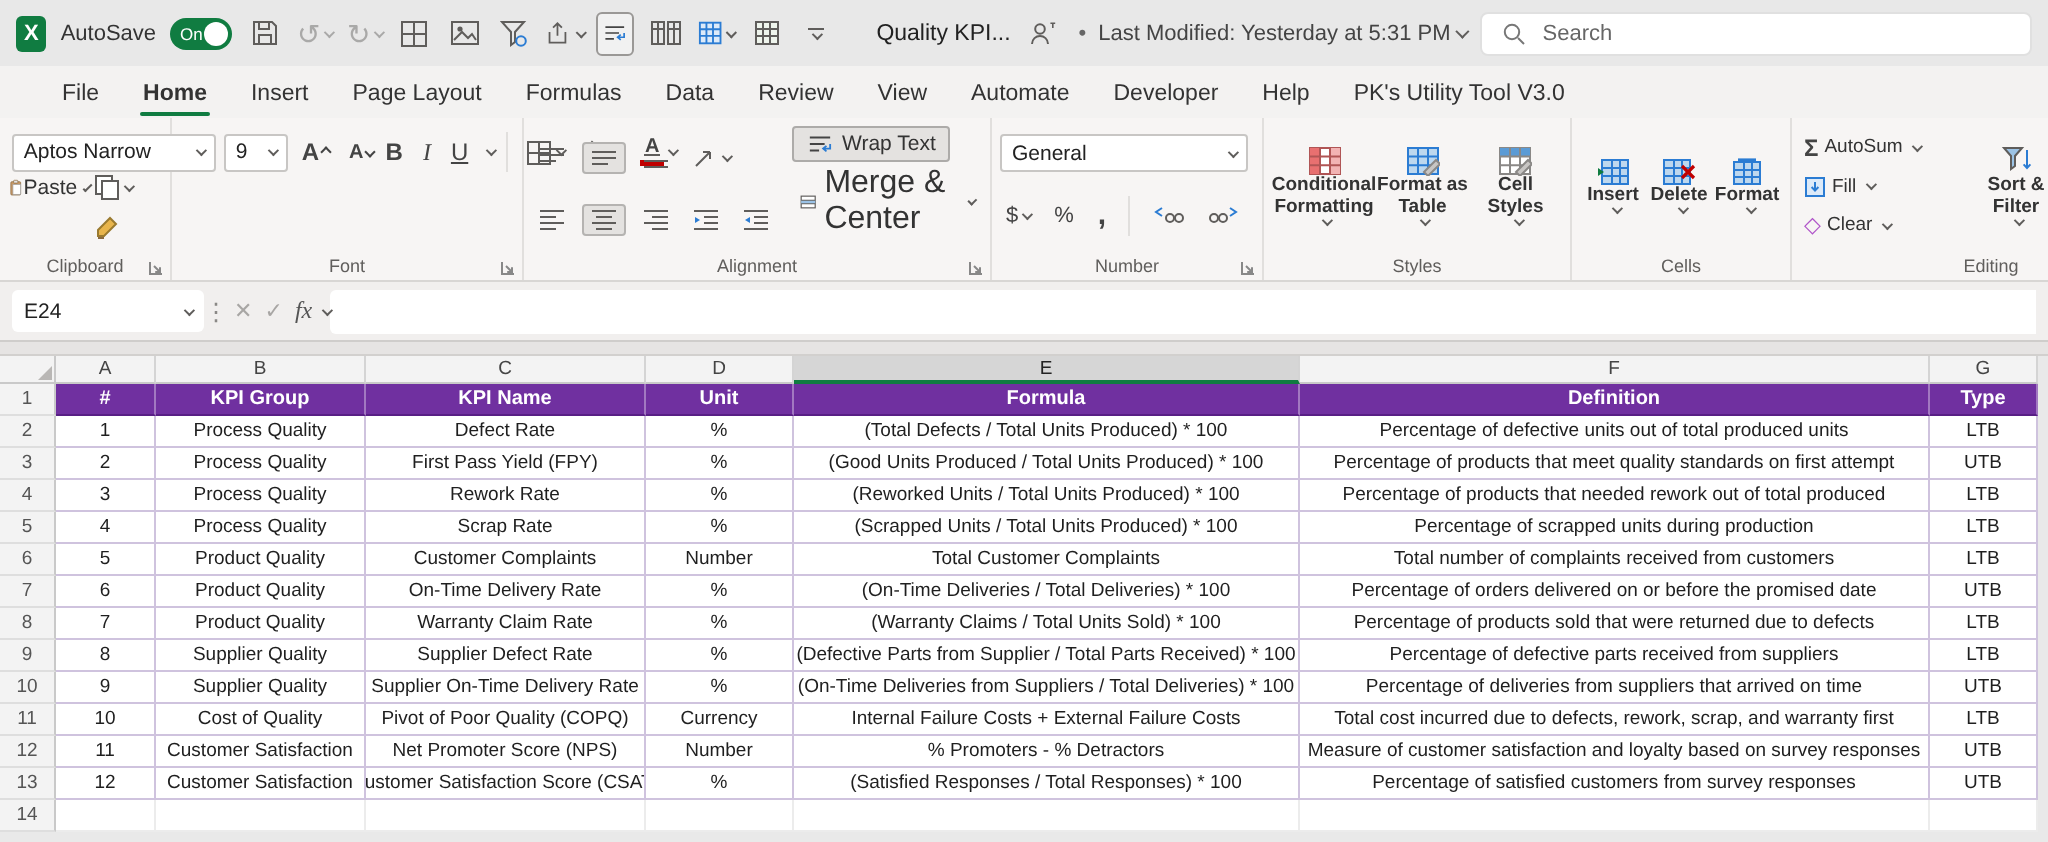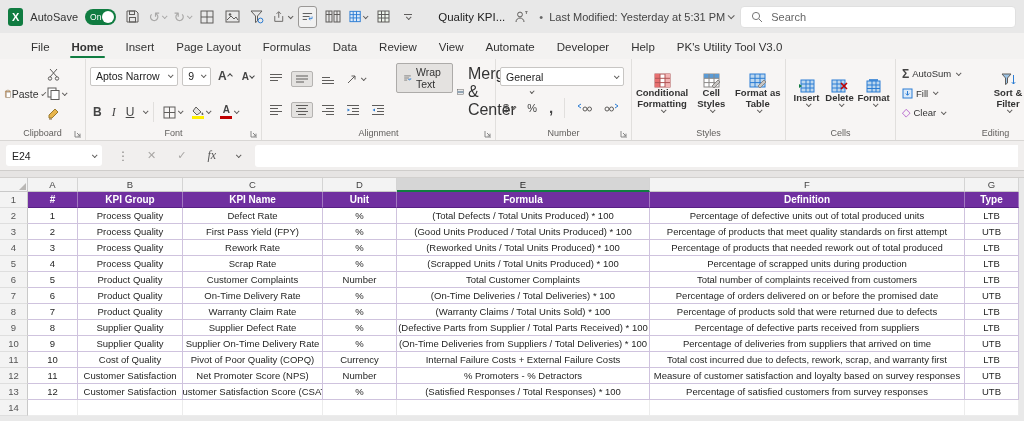--- a/index.html
+++ b/index.html
@@ -62,21 +62,21 @@
               display:inline-flex; align-items:center; gap:4px; padding:2px 6px; font-size:10.5px; color:#333; cursor:pointer; }
   .flatbtn { display:inline-flex; align-items:center; gap:4px; padding:2px 4px; font-size:16px; color:#333; border-radius:2px; cursor:pointer; }
   .twoline { display:flex; flex-direction:column; align-items:center; justify-content:center; width:52px; height:60px;
              font-size:9.5px; color:#333; text-align:center; line-height:1.15; border-radius:3px; cursor:pointer;font-weight:bold; }
   .stackcol { display:flex; flex-direction:column; justify-content:space-around; height:60px; }
   .smline { display:inline-flex; align-items:center; gap:3px; font-size:9.5px; color:#333; padding:0 2px; cursor:pointer; }
   .sig { font-size:12px; font-weight:bold; color:#444; }
   .dia { color:#b055c9; font-size:11px; }
 
   
-  .fbar { height:30px; background:#f1efee; display:flex; align-items:center; gap:15px; padding:4px 6px; border-bottom:1px solid #cfcdcb;text-align:right; }
+  .fbar { height:30px; background:#f1efee; display:flex; align-items:center; gap:0; padding:4px 6px; border-bottom:1px solid #cfcdcb;text-align:right; }
   .namebox { width:96px; height:21px; background:#fff; border-radius:3px; display:flex; align-items:center;
              justify-content:space-between; padding:0 6px; font-size:10.5px; color:#222; cursor:pointer; }
   .kebab { color:#8a8886; font-size:12px; letter-spacing:0; }
   .fbtn { color:#a8a6a4; font-size:11px; padding:0 3px; cursor:pointer; }
   .fx { font-family:"Liberation Serif", serif; font-style:italic; font-size:12px; color:#555; }
   .finput { flex:1; height:22px; background:#fff; border-radius:3px 0 0 3px; font-size:10.5px; padding:0 6px;
             display:flex; align-items:center; color:#222; }
   .gapstrip { height:7px; background:#e6e4e3; border-bottom:1px solid #d2d0ce; }
 
   
@@ -250,21 +250,21 @@
       </div>
     </div>
     <div class="glabel"><span>Clipboard</span></div>
     <svg class="lau" width="8" height="8" viewBox="0 0 8 8">
         <path d="M1 1v6h6" fill="none" stroke="#888"></path>
         <path d="M3 3l3 3M6 3.6V6H3.6" fill="none" stroke="#888"></path>
       </svg>
   </div>
 
   <div class="rgroup" style="width:176px">
-    <div class="gcontent" style="flex-direction:column; justify-content:space-between; display:flex;">
+    <div class="gcontent" style="flex-direction:row; justify-content:center; display:flex;">
       <div class="fontrow">
         <div class="selbox" style="width:102px">
             <span>Aptos Narrow</span>
             <span class="chev tiny"></span>
           </div>
         <div class="selbox" style="width:32px">
             <span>9</span>
             <span class="chev tiny"></span>
           </div>
         <span class="sbtn">
@@ -366,21 +366,21 @@
               </svg>
             </span>
           <span class="sbtn">
               <svg width="14" height="12" viewBox="0 0 14 12">
                 <path d="M1 1.5h12M6 4.5h7M6 7.5h7M1 10.5h12" stroke="#5f5d5b"></path>
                 <path d="M1.5 6L4 4.5v3z" fill="#2b7cd3"></path>
               </svg>
             </span>
         </div>
       </div>
-      <div style="display:flex;flex-direction:row;justify-content:center;align-items:flex-start">
+      <div style="display:flex;flex-direction:column;justify-content:flex-start;align-items:flex-start">
         <span class="boxedbtn">
             <svg width="14" height="12" viewBox="0 0 15 13">
               <path d="M2 3h11M2 6.5h8M2 10h5" stroke="#444" fill="none"></path>
               <path d="M13 6.5v2.5H9.5M11 7.5l-1.8 1.5 1.8 1.5" fill="none" stroke="#2b7cd3"></path>
             </svg>
             <span>Wrap Text</span>
           </span>
         <span class="flatbtn">
             <svg width="14" height="12" viewBox="0 0 14 12">
               <rect x="1" y="1" width="12" height="10" fill="#fff" stroke="#5f5d5b"></rect>
@@ -443,35 +443,35 @@
             <rect x="1" y="1" width="15" height="13" fill="#fff" stroke="#b05555"></rect>
             <rect x="1" y="1" width="5" height="13" fill="#e87070"></rect>
             <rect x="11" y="1" width="5" height="13" fill="#f2b3b3"></rect>
             <path d="M1 5.3h15M1 9.6h15M6 1v13M11 1v13" stroke="#b05555"></path>
           </svg>
         <span>Conditional Formatting</span>
           <span class="chev tiny"></span>
       </div>
       <div class="twoline">
         <svg width="17" height="15" viewBox="0 0 17 15">
+            <rect x="1" y="1" width="15" height="13" fill="#bdd7ee" stroke="#2b7cd3"></rect>
+            <path d="M1 5.3h15M1 9.6h15M6 1v13M11 1v13" stroke="#2b7cd3"></path>
+            <path d="M9 13L15 7l2 2-6 6z" fill="#c8c6c4" stroke="#8a8886"></path>
+          </svg>
+        <span>Format as Table</span>
+          <span class="chev tiny"></span>
+      </div>
+      <div class="twoline">
+        <svg width="17" height="15" viewBox="0 0 17 15">
             <rect x="1" y="1" width="15" height="13" fill="#fff" stroke="#8a8886"></rect>
             <rect x="1" y="1" width="15" height="4.3" fill="#5b9bd5"></rect>
             <path d="M1 5.3h15M1 9.6h15M6 1v13M11 1v13" stroke="#8a8886"></path>
             <path d="M9 13L15 7l2 2-6 6z" fill="#c8c6c4" stroke="#8a8886"></path>
           </svg>
         <span>Cell Styles</span>
-          <span class="chev tiny"></span>
-      </div>
-      <div class="twoline">
-        <svg width="17" height="15" viewBox="0 0 17 15">
-            <rect x="1" y="1" width="15" height="13" fill="#bdd7ee" stroke="#2b7cd3"></rect>
-            <path d="M1 5.3h15M1 9.6h15M6 1v13M11 1v13" stroke="#2b7cd3"></path>
-            <path d="M9 13L15 7l2 2-6 6z" fill="#c8c6c4" stroke="#8a8886"></path>
-          </svg>
-        <span>Format as Table</span>
           <span class="chev tiny"></span>
       </div>
     </div>
     <div class="glabel"><span>Styles</span></div>
   </div>
 
   <div class="rgroup" style="width:110px">
     <div class="gcontent" style="justify-content:space-around;width:100%">
       <div class="twoline" style="width:34px">
         <svg width="17" height="14" viewBox="0 0 17 14">

